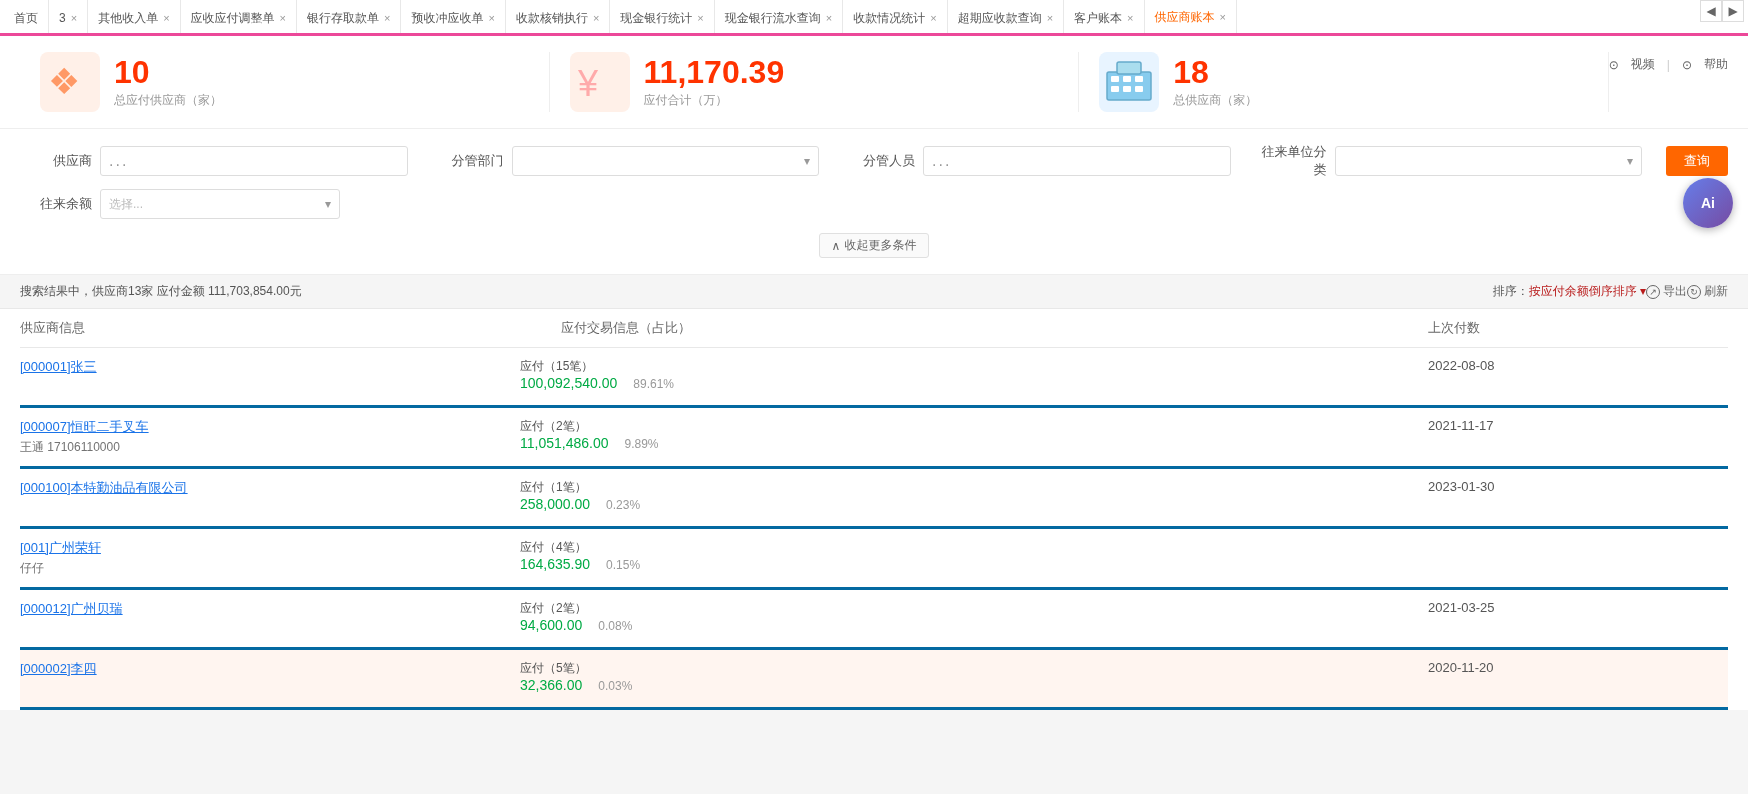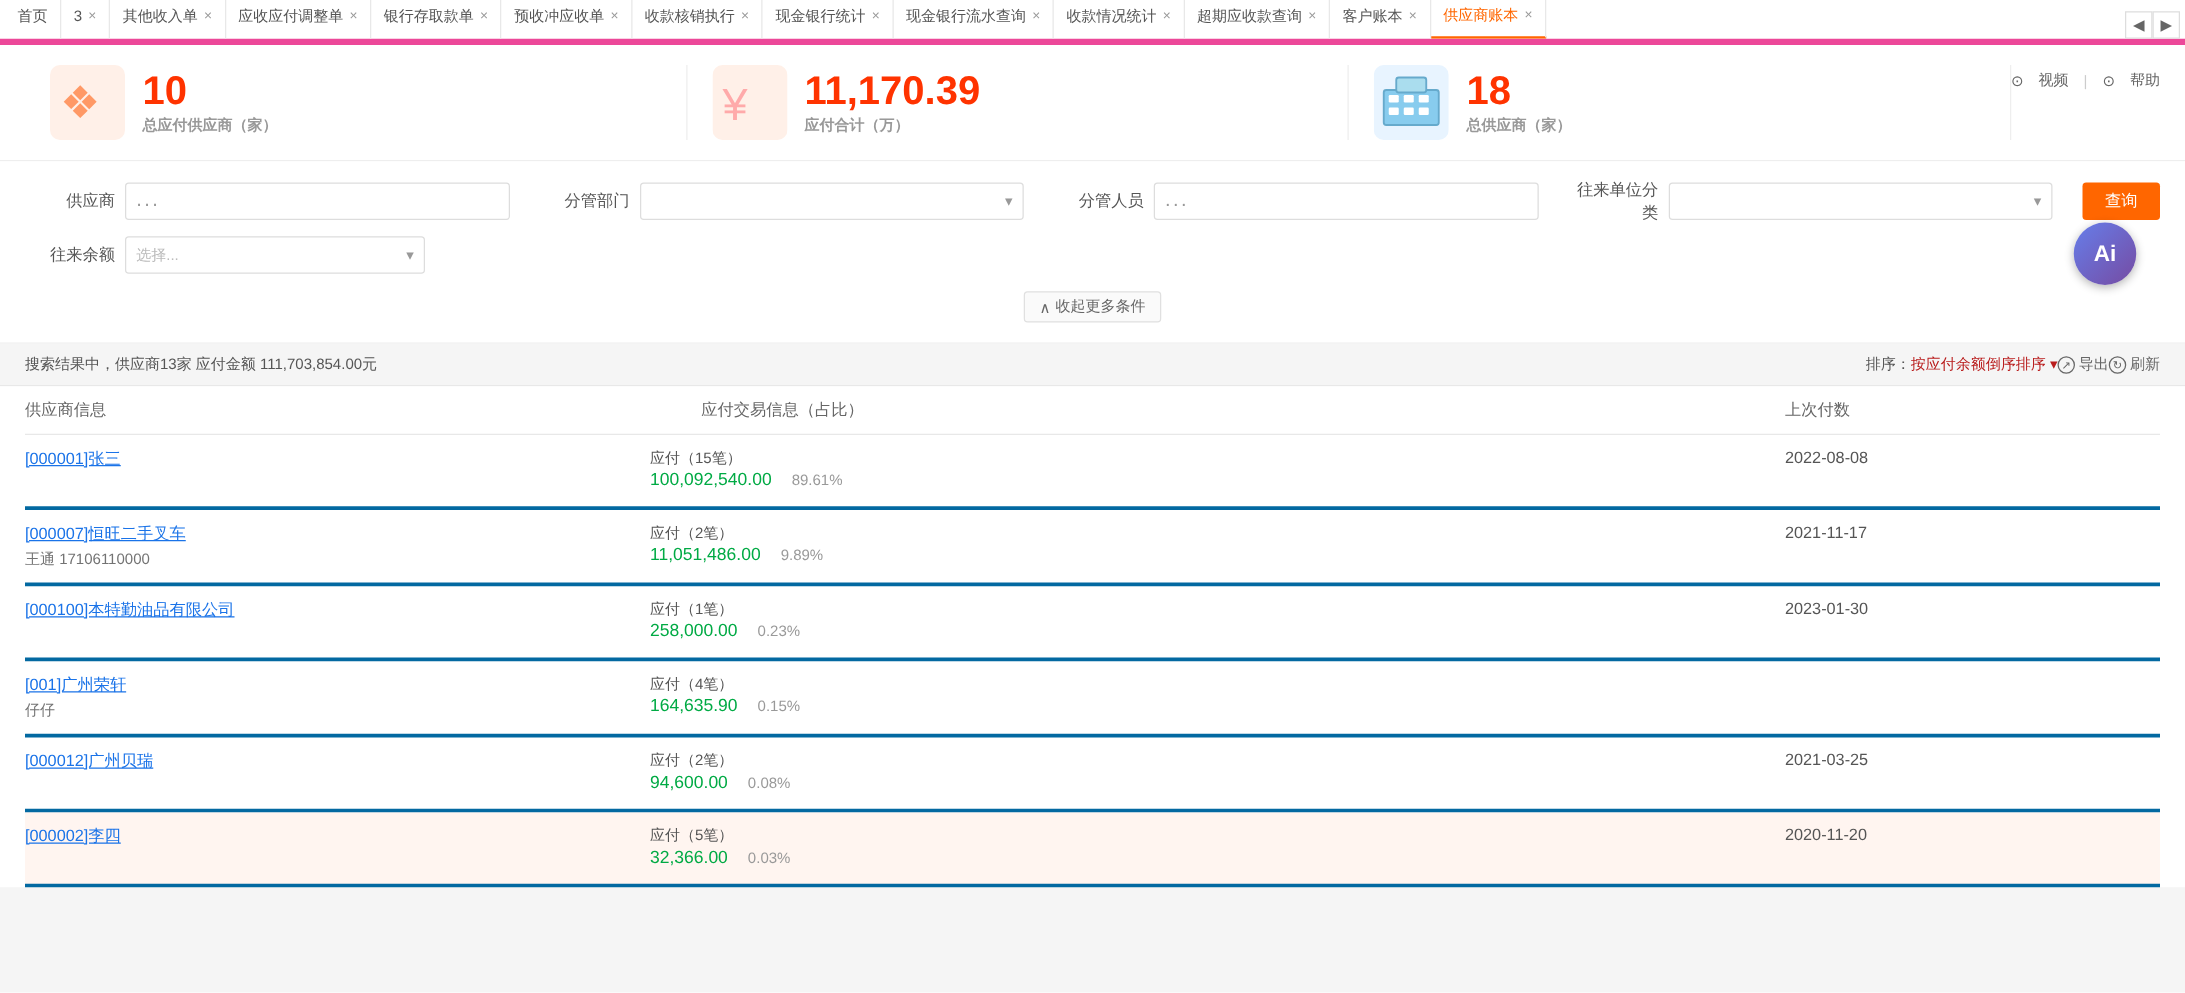--- a/index.html
+++ b/index.html
@@ -1,20 +1,20 @@
 <!DOCTYPE html>
 <html><head>
   <meta charset="utf-8">
   <style>
     * { margin: 0; padding: 0; box-sizing: border-box; }
     body { font-family: "Microsoft YaHei", "SimHei", Arial, sans-serif; font-size: 13px; background: #f5f5f5; color: #333; width: 1748px; }
 
     
     .nav-bar {
-      display: flex; align-items: flex-end; background: #fff; border-bottom: 5px solid #ec4899;
+      display: flex; align-items: flex-start; background: #fff; border-bottom: 3px solid #ec4899;
       height: 36px; padding: 0 4px; overflow: hidden;
     }
     .nav-item {
       display: flex; align-items: center; padding: 0 10px; height: 36px; white-space: nowrap;
       border-right: 1px solid #e8e8e8; cursor: pointer; font-size: 12px; color: #555;
       flex-shrink: 0;
     }
     .nav-item.active { color: #ff6600; border-bottom: 2px solid #ff6600; }
     .nav-item .close-btn { margin-left: 5px; color: #999; font-size: 11px; }
     .nav-arrows { display: flex; margin-left: auto; }
@@ -25,21 +25,21 @@
       display: flex; background: #fff; padding: 16px 20px; border-bottom: 1px solid #eee; align-items: center;
     }
     .stat-card {
       display: flex; align-items: center; flex: 1; padding: 0 20px;
       border-right: 1px solid #eee;
     }
     .stat-card:last-of-type { border-right: none; }
     .stat-icon { width: 60px; height: 60px; margin-right: 14px; flex-shrink: 0; }
     .stat-icon svg { width: 100%; height: 100%; }
     .stat-value { font-size: 32px; font-weight: bold; color: #ff3300; line-height: 1; }
-    .stat-label { font-size: 12px; color: #999; margin-top: 4px; font-weight: bold; }
+    .stat-label { font-size: 12px; color: #999; margin-top: 4px; }
     .top-right-actions {
       display: flex; align-items: center; gap: 12px; font-size: 12px; color: #666;
       margin-left: auto; align-self: flex-start; padding-top: 4px;
     }
     .top-right-actions span { cursor: pointer; }
     .divider-v { color: #ccc; }
 
     
     .filter-area {
       background: #fff; padding: 14px 20px 8px; border-bottom: 1px solid #eee;
@@ -94,25 +94,25 @@
     .supplier-link { color: #1a73e8; text-decoration: underline; cursor: pointer; font-size: 13px; }
     .supplier-sub { color: #737373; font-size: 12px; margin-top: 3px; }
     .tx-label { font-size: 12px; color: #555; }
     .tx-amount { color: #00aa44; font-size: 14px; font-weight: 500; cursor: pointer; }
     .tx-pct { color: #999; font-size: 12px; margin-left: 16px; }
     .tx-row { display: flex; align-items: baseline; gap: 0; }
     .last-pay { font-size: 13px; color: #555; }
 
     
     .ai-badge {
-      position: fixed; right: 39px; top: 178px;
+      position: fixed; right: 15px; top: 178px;
       background: linear-gradient(135deg, #667eea 0%, #764ba2 100%);
       color: white; border-radius: 50%; width: 50px; height: 50px;
       display: flex; align-items: center; justify-content: center;
-      font-size: 18px; font-weight: bold; cursor: pointer;
+      font-size: 14px; font-weight: bold; cursor: pointer;
       box-shadow: 0 2px 8px rgba(0,0,0,0.3);
     }
   </style>
 </head>
 <body>
 
 <div class="nav-bar">
   <div class="nav-item">
     <span>首页</span>
   </div>

